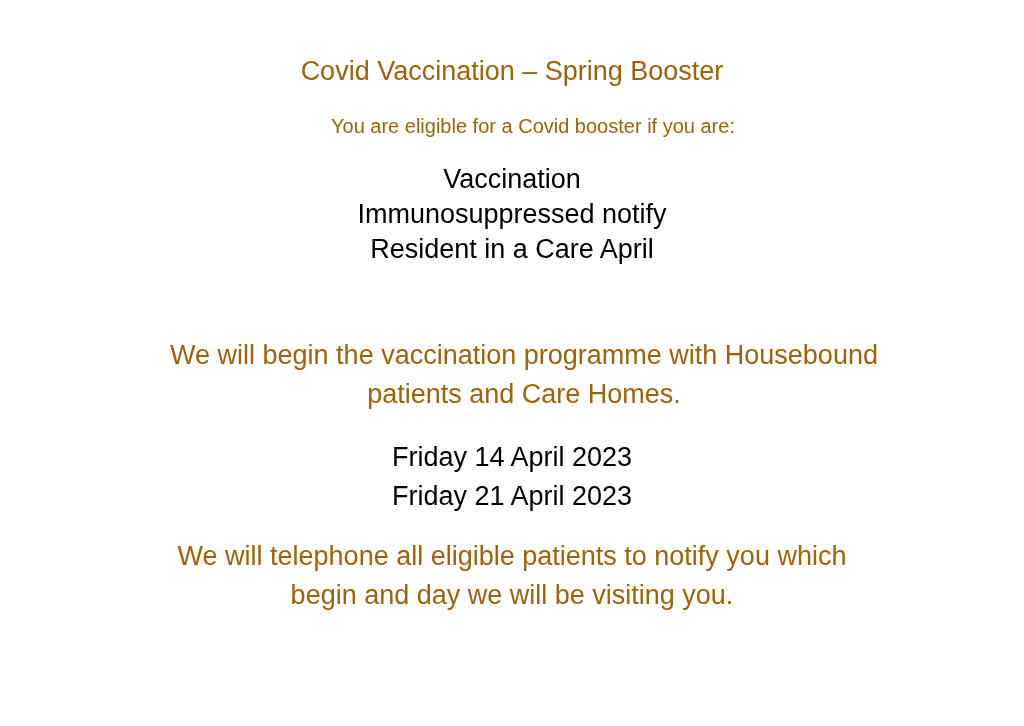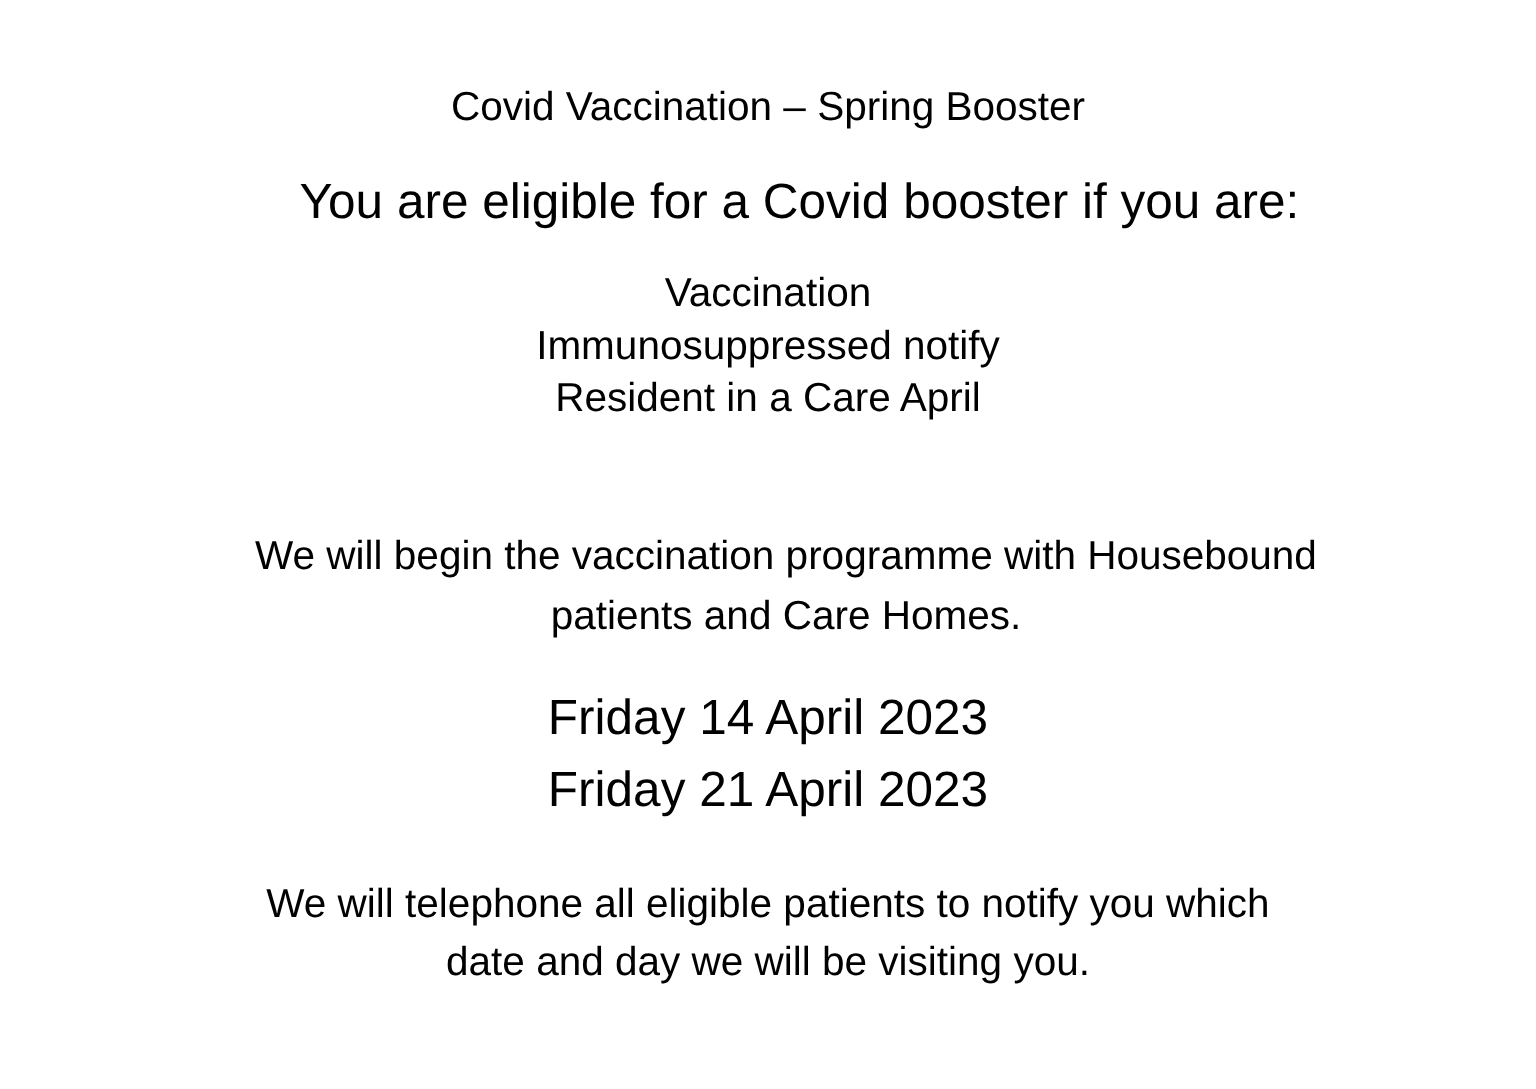--- a/index.html
+++ b/index.html
@@ -18,31 +18,31 @@
     height: 726px;
     position: relative;
     box-sizing: border-box;
     padding: 0;
   }
   .line {
     text-align: center;
     line-height: 1.18;
   }
   .accent {
-    color: #000000;
+    color: #a16207;
   }
   .dark {
     color: #000000;
   }
   .title {
     font-size: 27px;
     margin-top: 56px;
   }
   .subtitle {
-    font-size: 33px;
+    font-size: 20px;
     margin-top: 27px;
     margin-left: 42px;
   }
   .eligibility {
     margin-top: 26px;
   }
   .eligibility .line {
     font-size: 27px;
     margin-top: 3px;
   }
@@ -54,25 +54,25 @@
     padding-left: 24px;
   }
   .programme .line {
     font-size: 27px;
     line-height: 1.45;
   }
   .dates {
     margin-top: 24px;
   }
   .dates .line {
-    font-size: 33px;
+    font-size: 27px;
     line-height: 1.45;
   }
   .telephone {
-    margin-top: 34px;
+    margin-top: 20px;
   }
   .telephone .line {
     font-size: 27px;
     line-height: 1.45;
   }
 </style>
 </head>
 <body>
 
 <div class="page">
@@ -92,16 +92,16 @@
     <div class="line accent">patients and Care Homes.</div>
   </div>
 
   <div class="dates">
     <div class="line dark">Friday 14 April 2023</div>
     <div class="line dark">Friday 21 April 2023</div>
   </div>
 
   <div class="telephone">
     <div class="line accent">We will telephone all eligible patients to notify you which</div>
-    <div class="line accent">date and day we will be visiting you.</div>
+    <div class="line accent">begin and day we will be visiting you.</div>
   </div>
 
 </div>
 
 </body></html>

